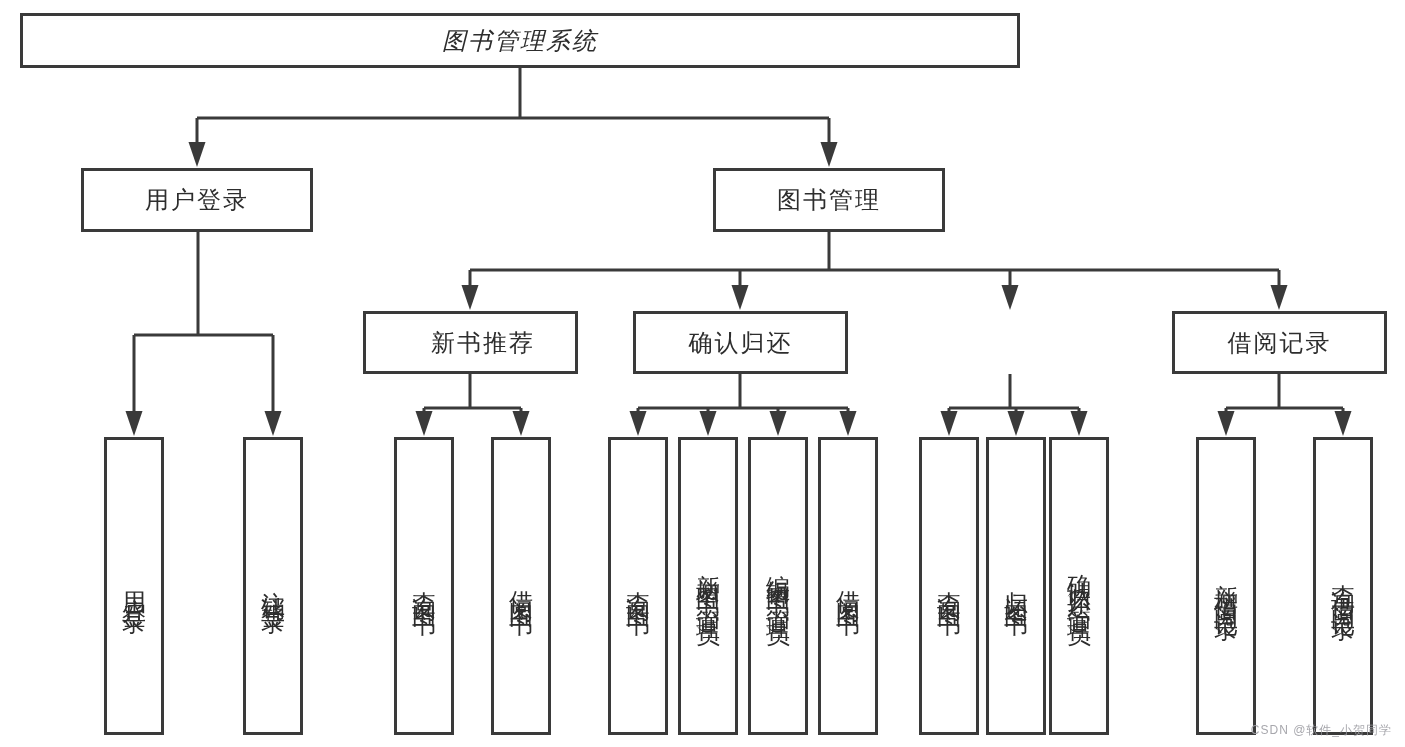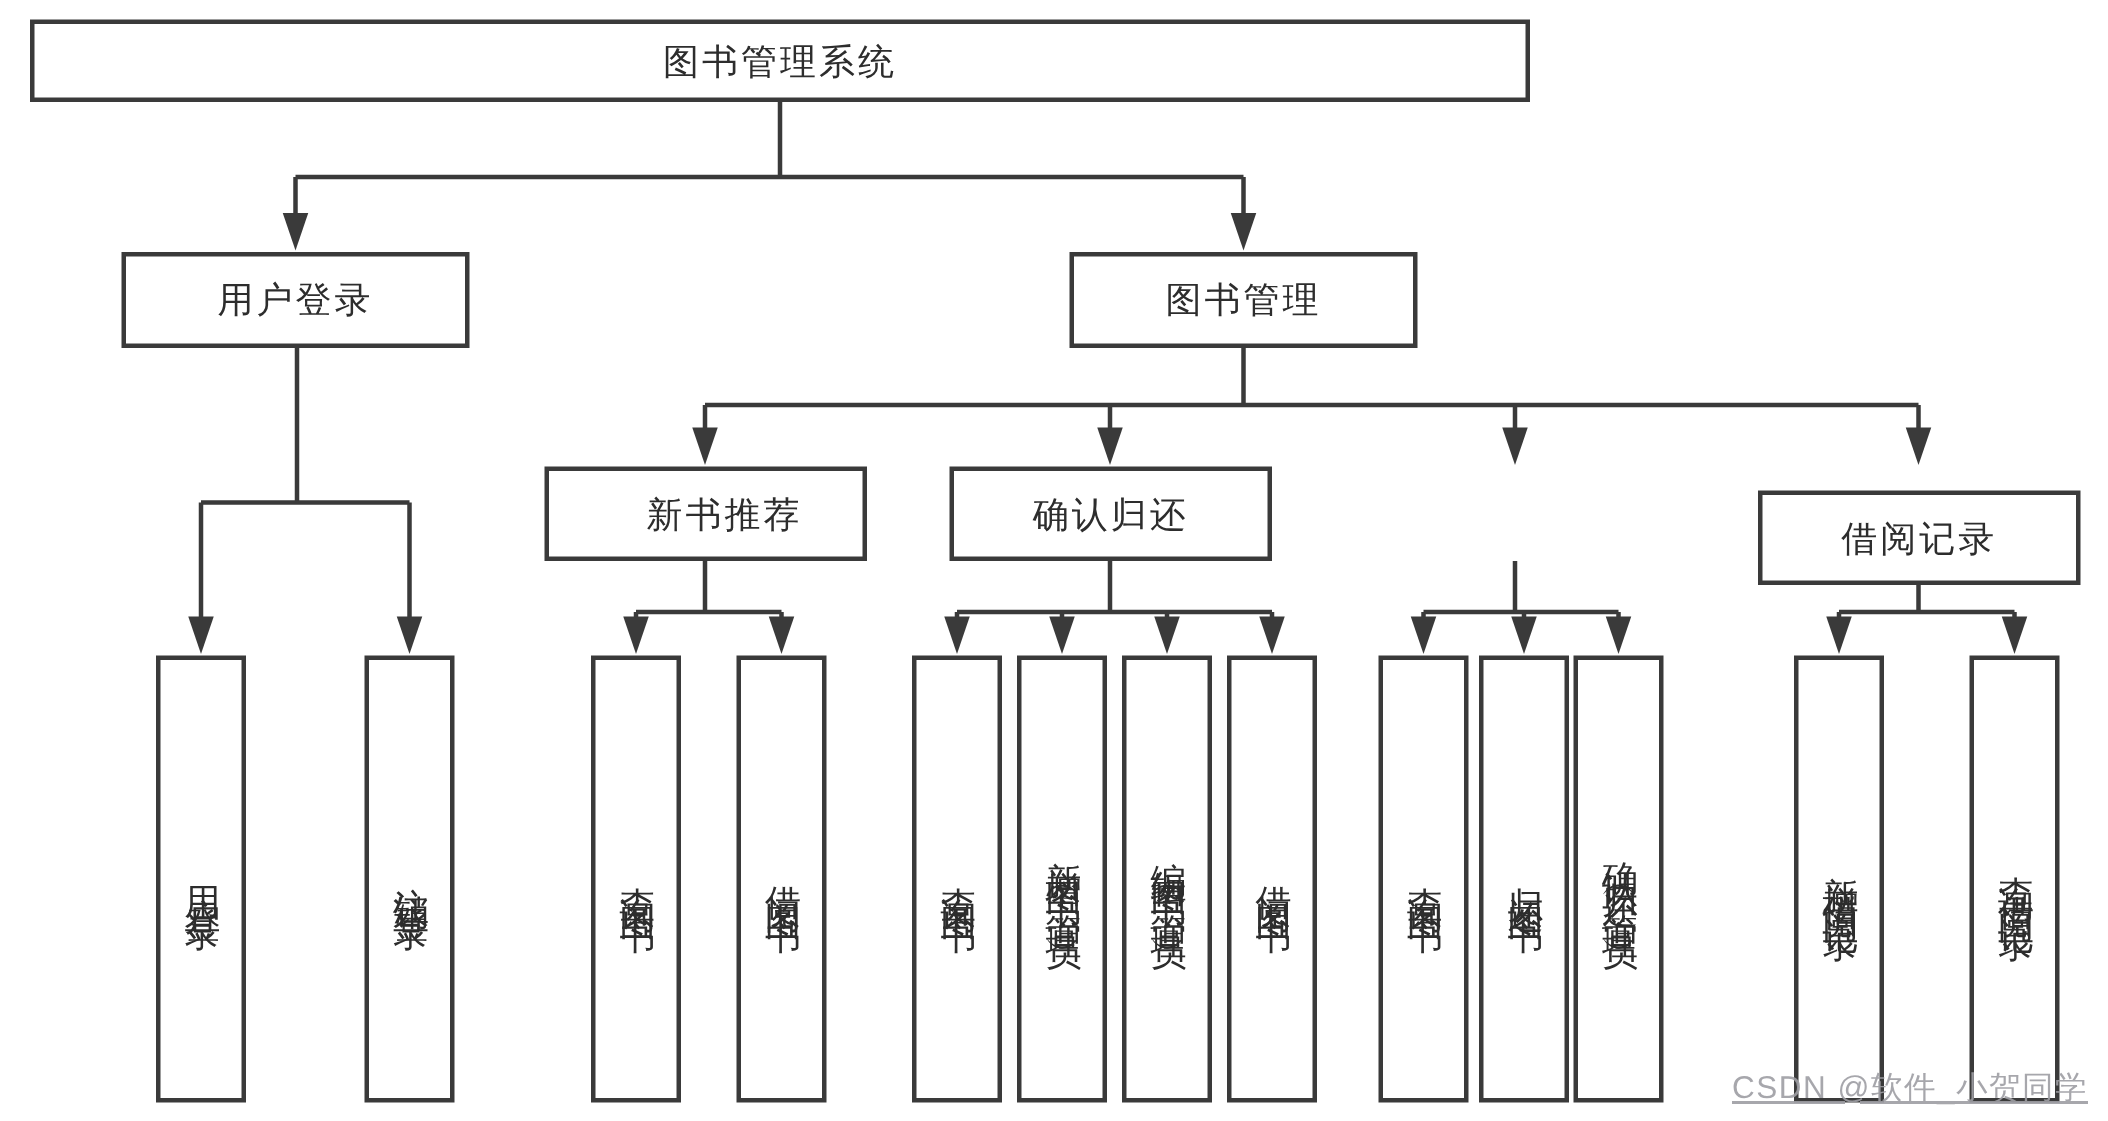--- a/index.html
+++ b/index.html
@@ -38,28 +38,28 @@
     border: 3px solid #3a3a3a;
     background: #ffffff;
     display: flex;
     align-items: center;
     justify-content: center;
     color: #2d2d2d;
     font-size: 24px;
     letter-spacing: 2px;
     white-space: nowrap;
   }
-  .node.root    { left: 20px;   top: 13px;  width: 1000px; height: 55px; }
+  .node.root    { left: 20px;   top: 13px;  width: 1000px; height: 55px; font-style: italic; }
   .node.lvl2a   { left: 81px;   top: 168px; width: 232px;  height: 64px; }
   .node.lvl2b   { left: 713px;  top: 168px; width: 232px;  height: 64px; text-align: center; }
   .node.lvl3    { top: 311px; width: 215px; height: 63px; }
   .node.l3a { left: 363px; padding-left: 25px; }
   .node.l3b { left: 633px; }
   .node.l3c { left: 902px; }
-  .node.l3d { left: 1172px; margin-top: 16px; }
+  .node.l3d { left: 1172px; }
   .leaf {
     position: absolute;
     box-sizing: border-box;
     border: 3px solid #3a3a3a;
     background: #ffffff;
     top: 437px;
     width: 60px;
     height: 298px;
     display: flex;
     align-items: center;
@@ -80,27 +80,26 @@
   .leaf.p8  { left: 818px; }
   .leaf.p9  { left: 919px; }
   .leaf.p10 { left: 986px; }
   .leaf.p11 { left: 1049px; }
   .leaf.p12 { left: 1196px; }
   .leaf.p13 { left: 1313px; }
   .watermark {
     position: absolute;
     right: 13px;
     bottom: 8px;
-    font-size: 21px;
+    font-size: 12px;
     color: #9e9ea4;
     letter-spacing: 1px;
     opacity: 0.9;
     z-index: 5;
     white-space: nowrap;
-    text-decoration: underline;
   }
 </style>
 </head>
 <body>
 
 <div class="stage">
 
   <svg class="connector-layer" viewBox="0 0 1405 747" xmlns="http://www.w3.org/2000/svg">
     <g>
       <path d="M520,68 V118 M197,118 H829 M197,118 V144 M829,118 V144"></path>

